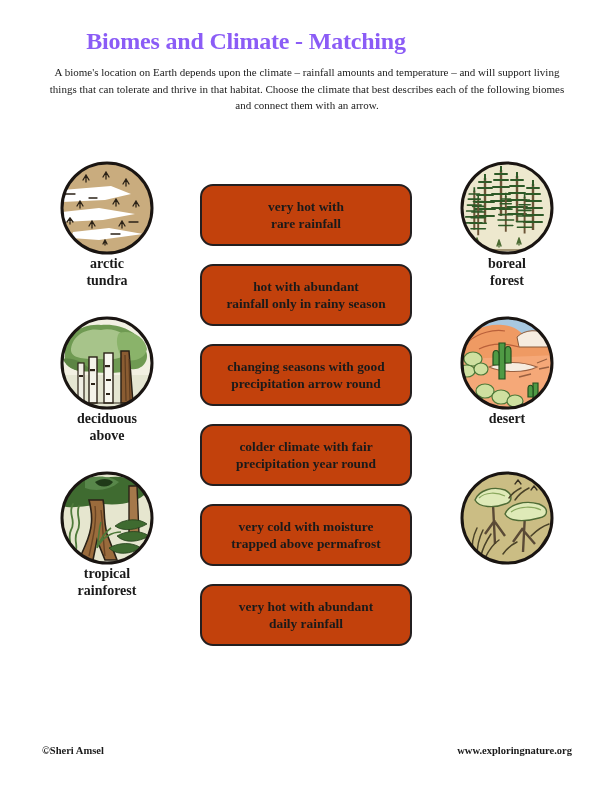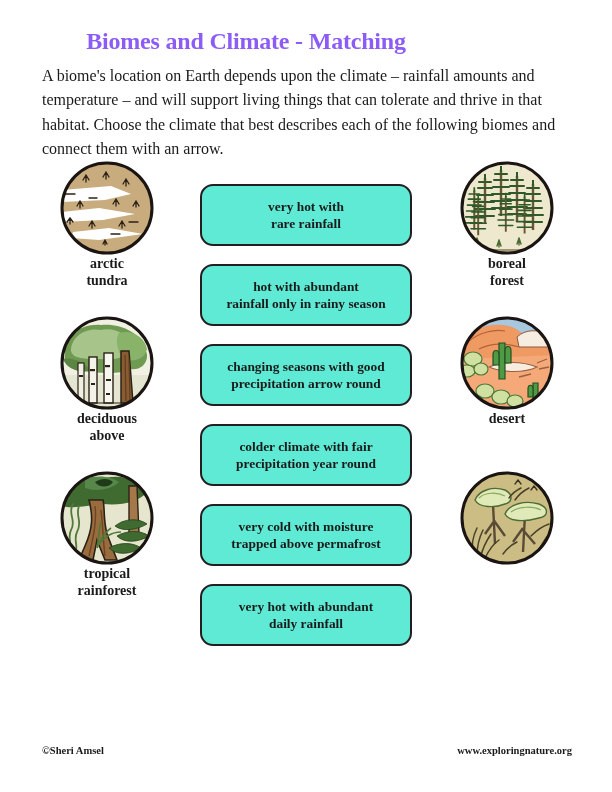--- a/index.html
+++ b/index.html
@@ -26,23 +26,23 @@
     font-size: 24px;
     font-weight: bold;
     color: #8b5cf6;
     letter-spacing: -0.2px;
   }
   .intro {
     position: absolute;
     top: 64px;
     left: 42px;
     width: 530px;
-    font-size: 16px;
+    font-size: 11px;
     line-height: 1.52;
-    text-align: left;
+    text-align: center;
   }
 
   
   .col {
     position: absolute;
     top: 160px;
     width: 150px;
   }
   .col-left  { left: 32px; }
   .col-right { left: 432px; }
@@ -77,21 +77,21 @@
     left: 200px;
     top: 184px;
     width: 212px;
   }
   .climate-box {
     box-sizing: border-box;
     width: 212px;
     height: 62px;
     border: 2px solid #231f20;
     border-radius: 13px;
-    background: #5eead4;
+    background: #c2410c;
     display: flex;
     align-items: center;
     justify-content: center;
     text-align: center;
     font-size: 13.4px;
     font-weight: bold;
     line-height: 1.28;
     margin-bottom: 18px;
     white-space: pre-line;
     padding: 0 6px;

